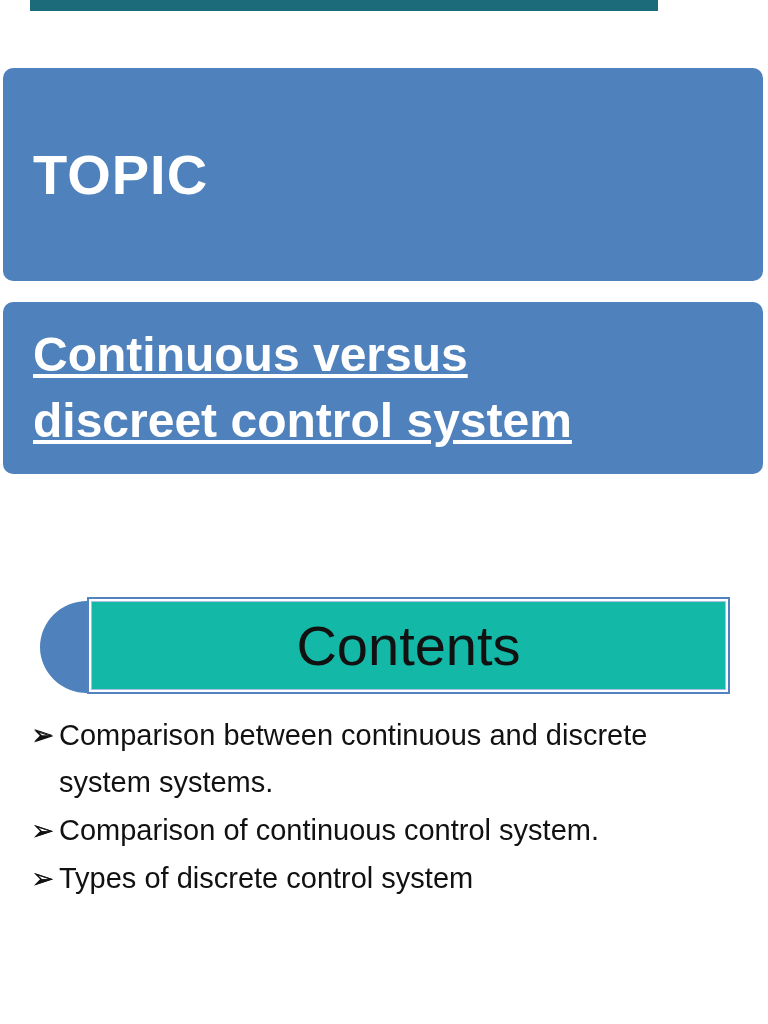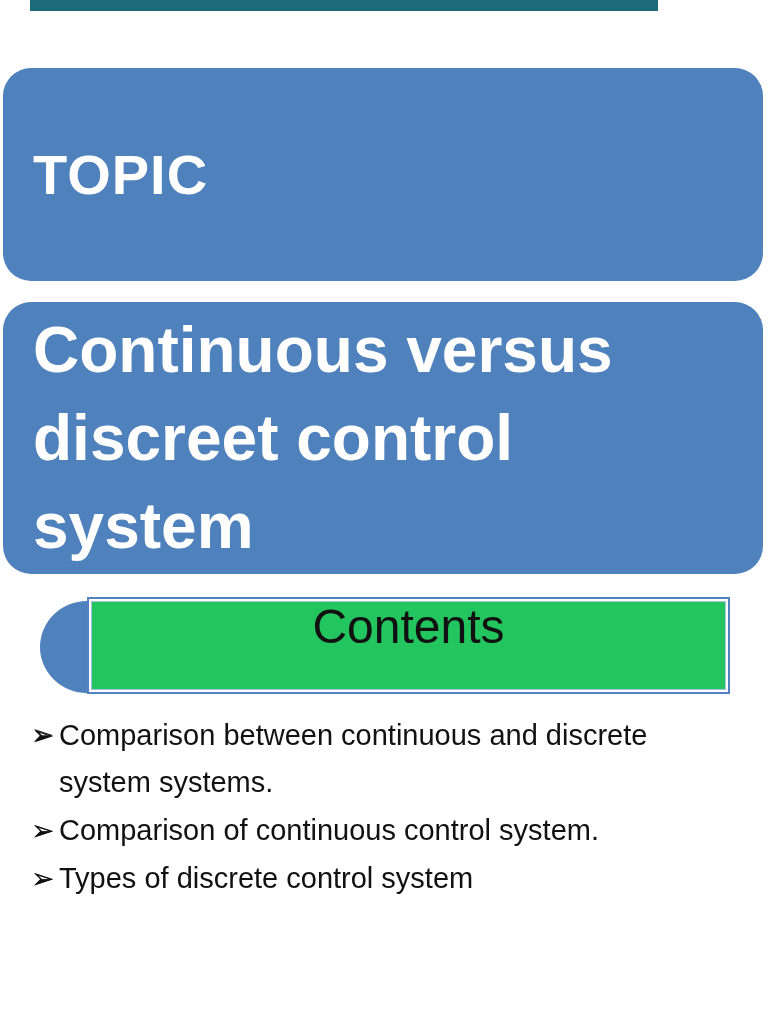--- a/index.html
+++ b/index.html
@@ -18,42 +18,42 @@
     font-family: "Liberation Sans", "DejaVu Sans", sans-serif;
   }
   .viewer-topbar {
     position: absolute; left: 30px; top: 0;
     width: 628px; height: 11px;
     background: var(--viewer-bar);
   }
   .blue-box {
     position: absolute; left: 3px; width: 760px;
     background: var(--accent);
-    border-radius: 28px;
+    border-radius: 10px;
     color: #ffffff;
     font-weight: bold;
     display: flex; flex-direction: column; justify-content: center;
     padding-left: 30px; padding-right: 16px;
   }
   .topic-box { top: 68px; height: 213px; font-size: 56px; letter-spacing: 1px; }
-  .title-box { top: 302px; height: 272px; font-size: 64px; line-height: 1.38; }
+  .title-box { top: 302px; height: 172px; font-size: 48px; line-height: 1.38; text-decoration: underline; }
   .contents-ellipse {
     position: absolute; left: 40px; top: 601px;
     width: 94px; height: 92px;
     border-radius: 50%;
     background: var(--accent);
   }
   .contents-rect {
     position: absolute; left: 87px; top: 597px;
     width: 643px; height: 97px;
-    background: #22c55e;
+    background: #14b8a6;
     border: 2px solid var(--contents-border);
     box-shadow: inset 0 0 0 2px #ffffff, inset 0 0 0 3px #a9c2e3;
-    display: flex; justify-content: center;
-    font-size: 48px; color: var(--text);
+    display: flex; align-items: center; justify-content: center;
+    font-size: 56px; color: var(--text);
   }
   .bullet-list {
     position: absolute; left: 33px; top: 711px;
     width: 712px;
     margin: 0; padding: 0;
     list-style: none;
     font-size: 29px; line-height: 47px;
     color: var(--text);
   }
   .bullet-list li {

